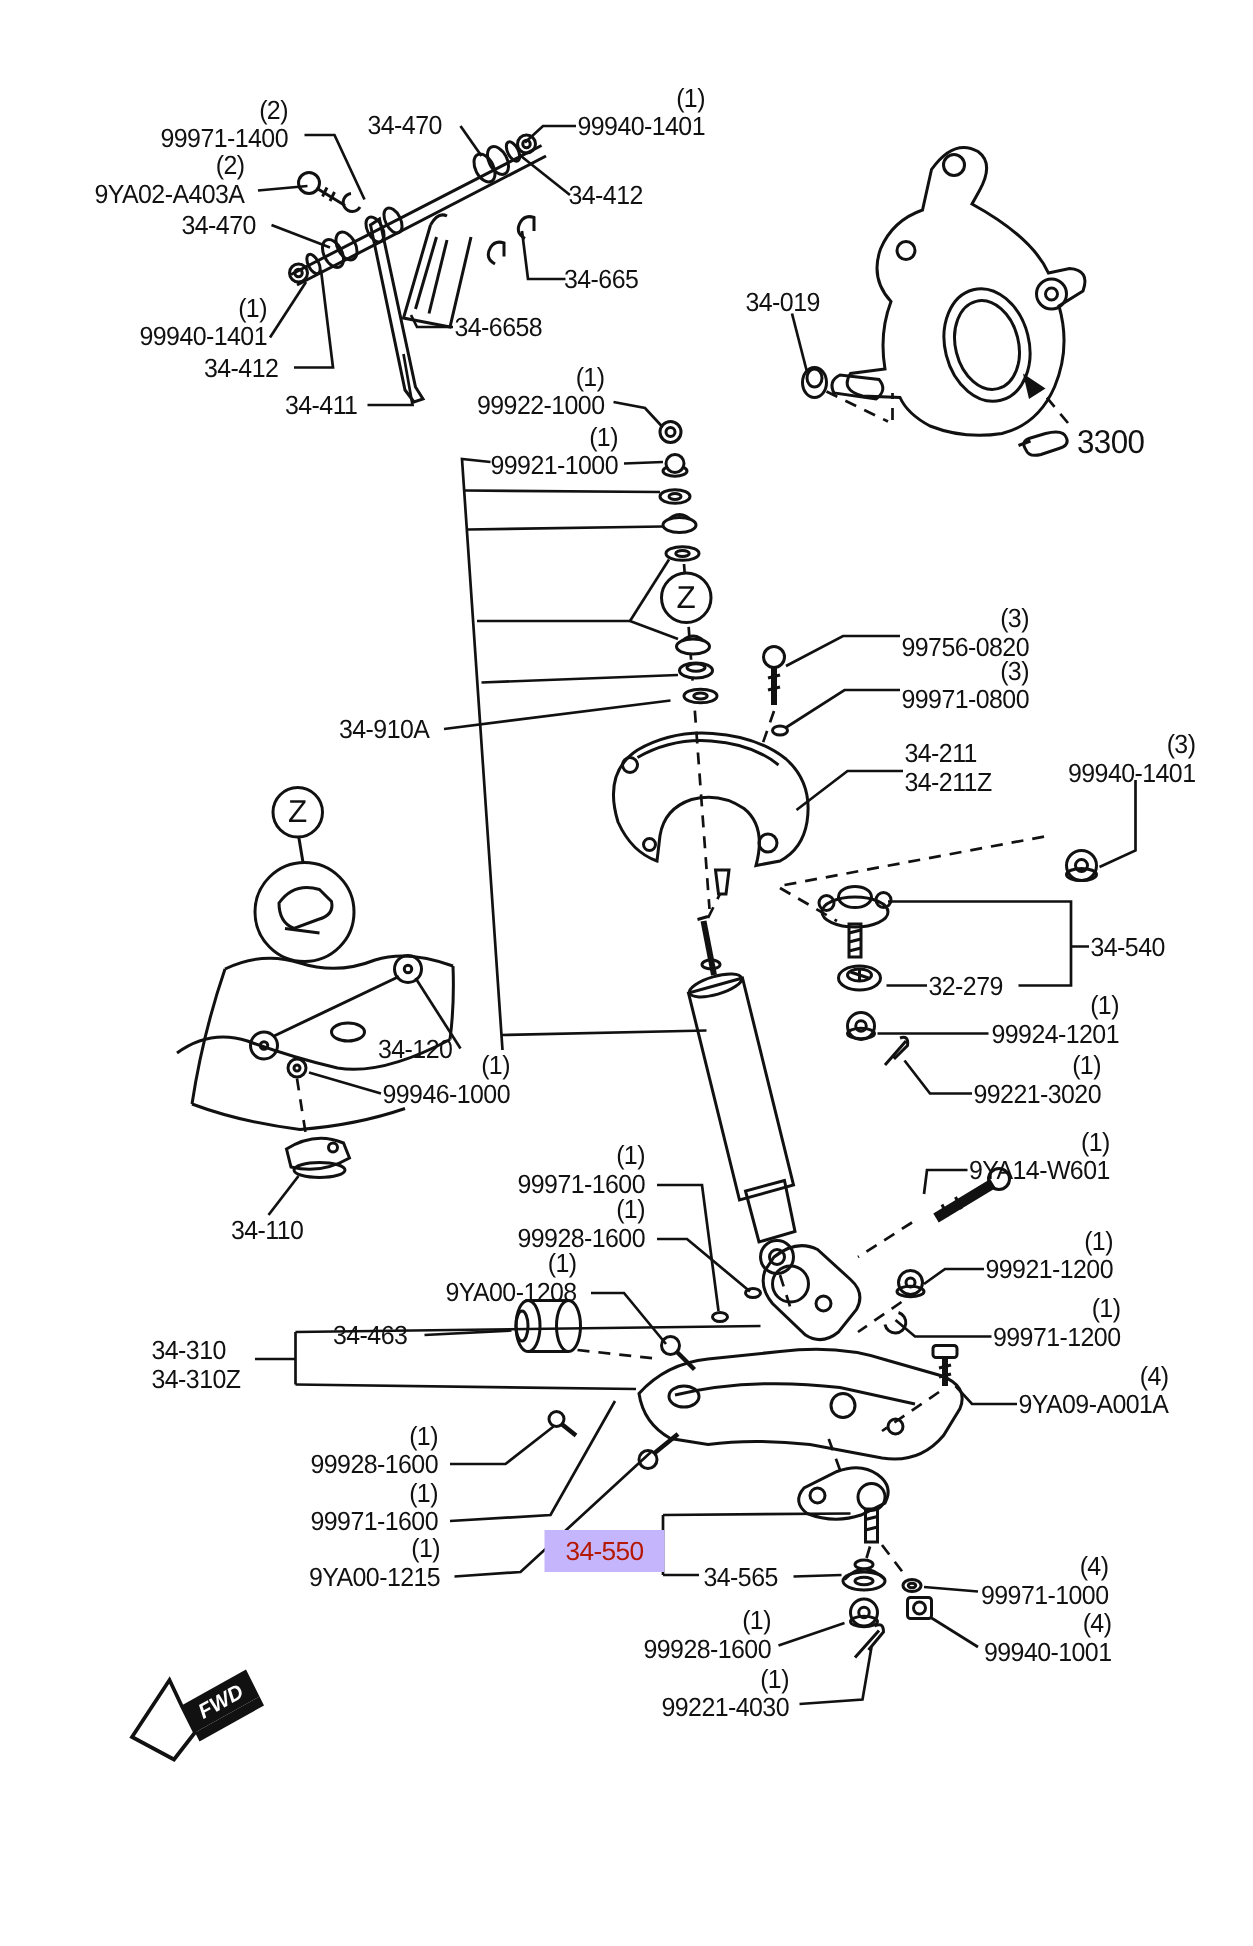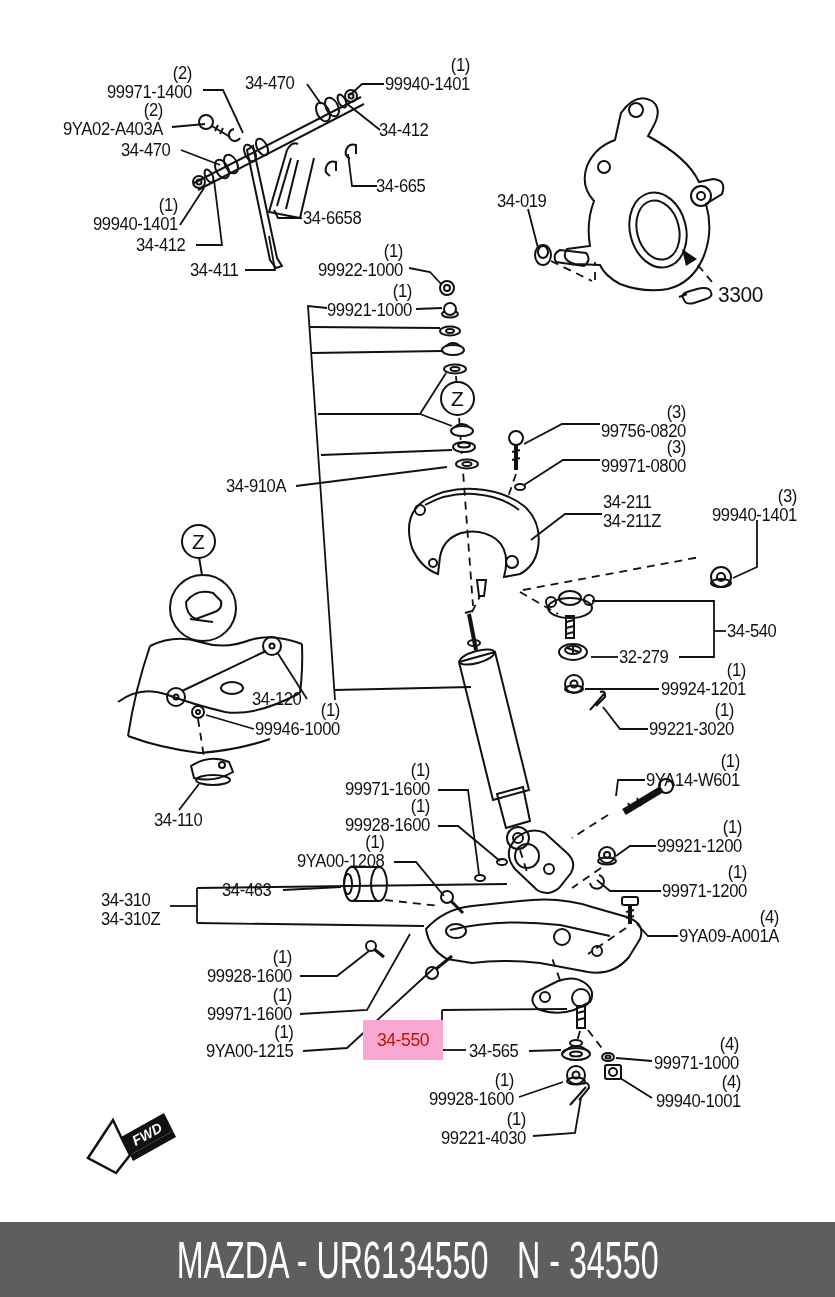--- a/index.html
+++ b/index.html
@@ -6,21 +6,21 @@
   #page{position:relative;width:835px;height:1297px;background:#fff;overflow:hidden;
         font-family:"Liberation Sans","DejaVu Sans",sans-serif;color:#111;}
   #art{position:absolute;left:0;top:0;}
   .lbl{position:absolute;font-size:17.5px;line-height:19px;letter-spacing:-0.4px;
        white-space:nowrap;transform:scaleX(0.95);transform-origin:left top;}
   .lbl .qty{text-align:right;}
   .lbl.big{font-size:22px;}
   .zmark{position:absolute;width:31px;height:31px;border:2.5px solid #111;border-radius:50%;
          background:#fff;display:flex;align-items:center;justify-content:center;
          font-size:21px;line-height:1;}
-  .hl{position:absolute;left:363px;top:1020px;width:80px;height:40px;background:#f9a8d4;
+  .hl{position:absolute;left:363px;top:1020px;width:80px;height:28px;background:#c4b5fd;
       color:#b51800;display:flex;align-items:center;justify-content:center;
       font-size:17.5px;letter-spacing:-0.4px;}
   .footer{position:absolute;left:0;top:1222px;width:835px;height:75px;background:#5e5e5e;
           display:flex;align-items:center;justify-content:center;}
   .footer-text{display:flex;gap:46px;color:#fff;font-size:52px;line-height:1;
                transform:scaleX(0.62);white-space:nowrap;}
 </style>
 </head>
 <body>
 
@@ -482,20 +482,14 @@
       <span>34-550</span>
     </div>
 
   <div class="zmark" style="left:440px;top:381px;">
       <span>Z</span>
     </div>
   <div class="zmark" style="left:181px;top:524px;">
       <span>Z</span>
     </div>
 
-  <div class="footer">
-    <div class="footer-text">
-      <span>MAZDA - UR6134550</span>
-      <span>N - 34550</span>
-    </div>
-  </div>
 
 </div>
 
 </body></html>

